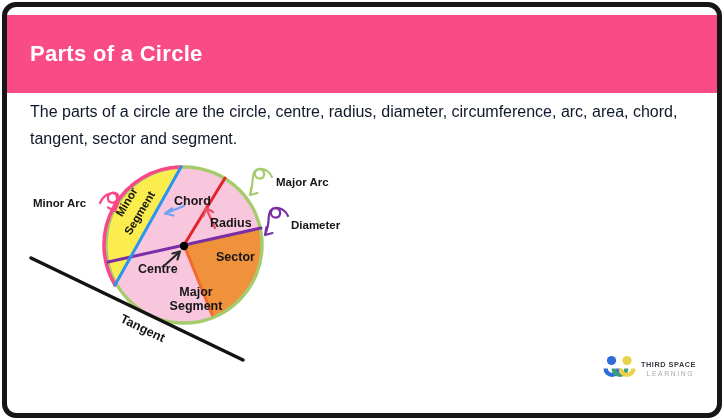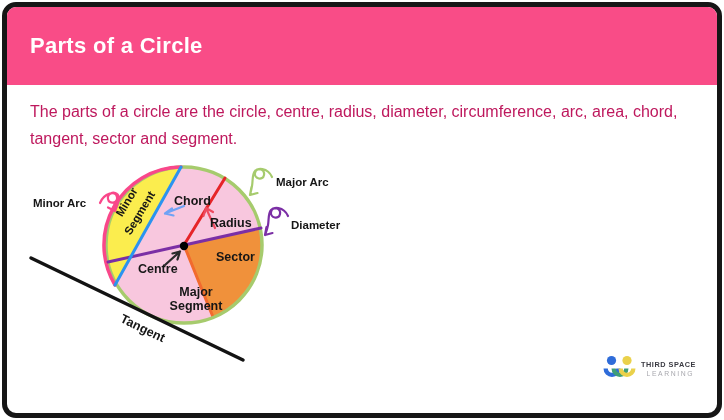--- a/index.html
+++ b/index.html
@@ -1,39 +1,39 @@
 <!DOCTYPE html>
 <html><head>
 <meta charset="utf-8">
 <style>
   html,body{margin:0;padding:0;background:#ffffff;}
   .stage{position:relative;width:724px;height:420px;font-family:"Liberation Sans",sans-serif;overflow:hidden;}
   .card{position:absolute;inset:2px;border:5px solid #161616;border-radius:14px;background:#ffffff;overflow:hidden;}
-  .header{position:absolute;top:0;left:0;right:0;height:78px;display:flex;align-items:center;padding-left:23px;box-sizing:border-box;}
+  .header{position:absolute;top:8px;left:0;right:0;height:78px;display:flex;align-items:center;padding-left:23px;box-sizing:border-box;}
   .header h1{margin:0;font-size:22px;font-weight:700;letter-spacing:.3px;}
   .description{position:absolute;left:23px;top:91px;width:660px;font-size:16px;line-height:27px;font-weight:400;}
   svg.overlay{position:absolute;left:0;top:0;width:724px;height:420px;pointer-events:none;}
   svg text{font-family:"Liberation Sans",sans-serif;}
   .dlabel{font-size:12.5px;font-weight:700;}
   .dlabel-sm{font-size:11.5px;font-weight:700;}
   .logo-primary{font-size:7.3px;font-weight:700;letter-spacing:.55px;}
   .logo-secondary{font-size:6.8px;font-weight:400;letter-spacing:1.6px;}
 </style>
 </head>
 <body>
 
 <div class="stage">
 
   <div class="card" style="background-color: rgb(255, 255, 255); border-color: rgb(22, 22, 22);">
 
     <div class="header" style="background-color: rgb(249, 76, 135);">
       <h1 style="color: rgb(255, 255, 255);">Parts of a Circle</h1>
     </div>
 
-    <div class="description" style="color: #be185d;">The parts of a circle are the circle, centre, radius, diameter, circumference, arc, area, chord, tangent, sector and segment.</div>
+    <div class="description" style="color: #0f172a;">The parts of a circle are the circle, centre, radius, diameter, circumference, arc, area, chord, tangent, sector and segment.</div>
   </div>
 
   <svg class="overlay" viewBox="0 0 724 420">
 
     <circle cx="184" cy="245" r="78" fill="#F8C7DE"></circle>
 
     <path d="M181,167 A78,78 0 0 0 115,285 Z" fill="#FBED4E"></path>
 
     <path d="M184,245 L260,228 A79,79 0 0 1 213,317 Z" fill="#F0913B"></path>
     <path d="M184,245 L213,317" fill="none" stroke-width="3" stroke-linecap="round" stroke="#F26A2E"></path>

